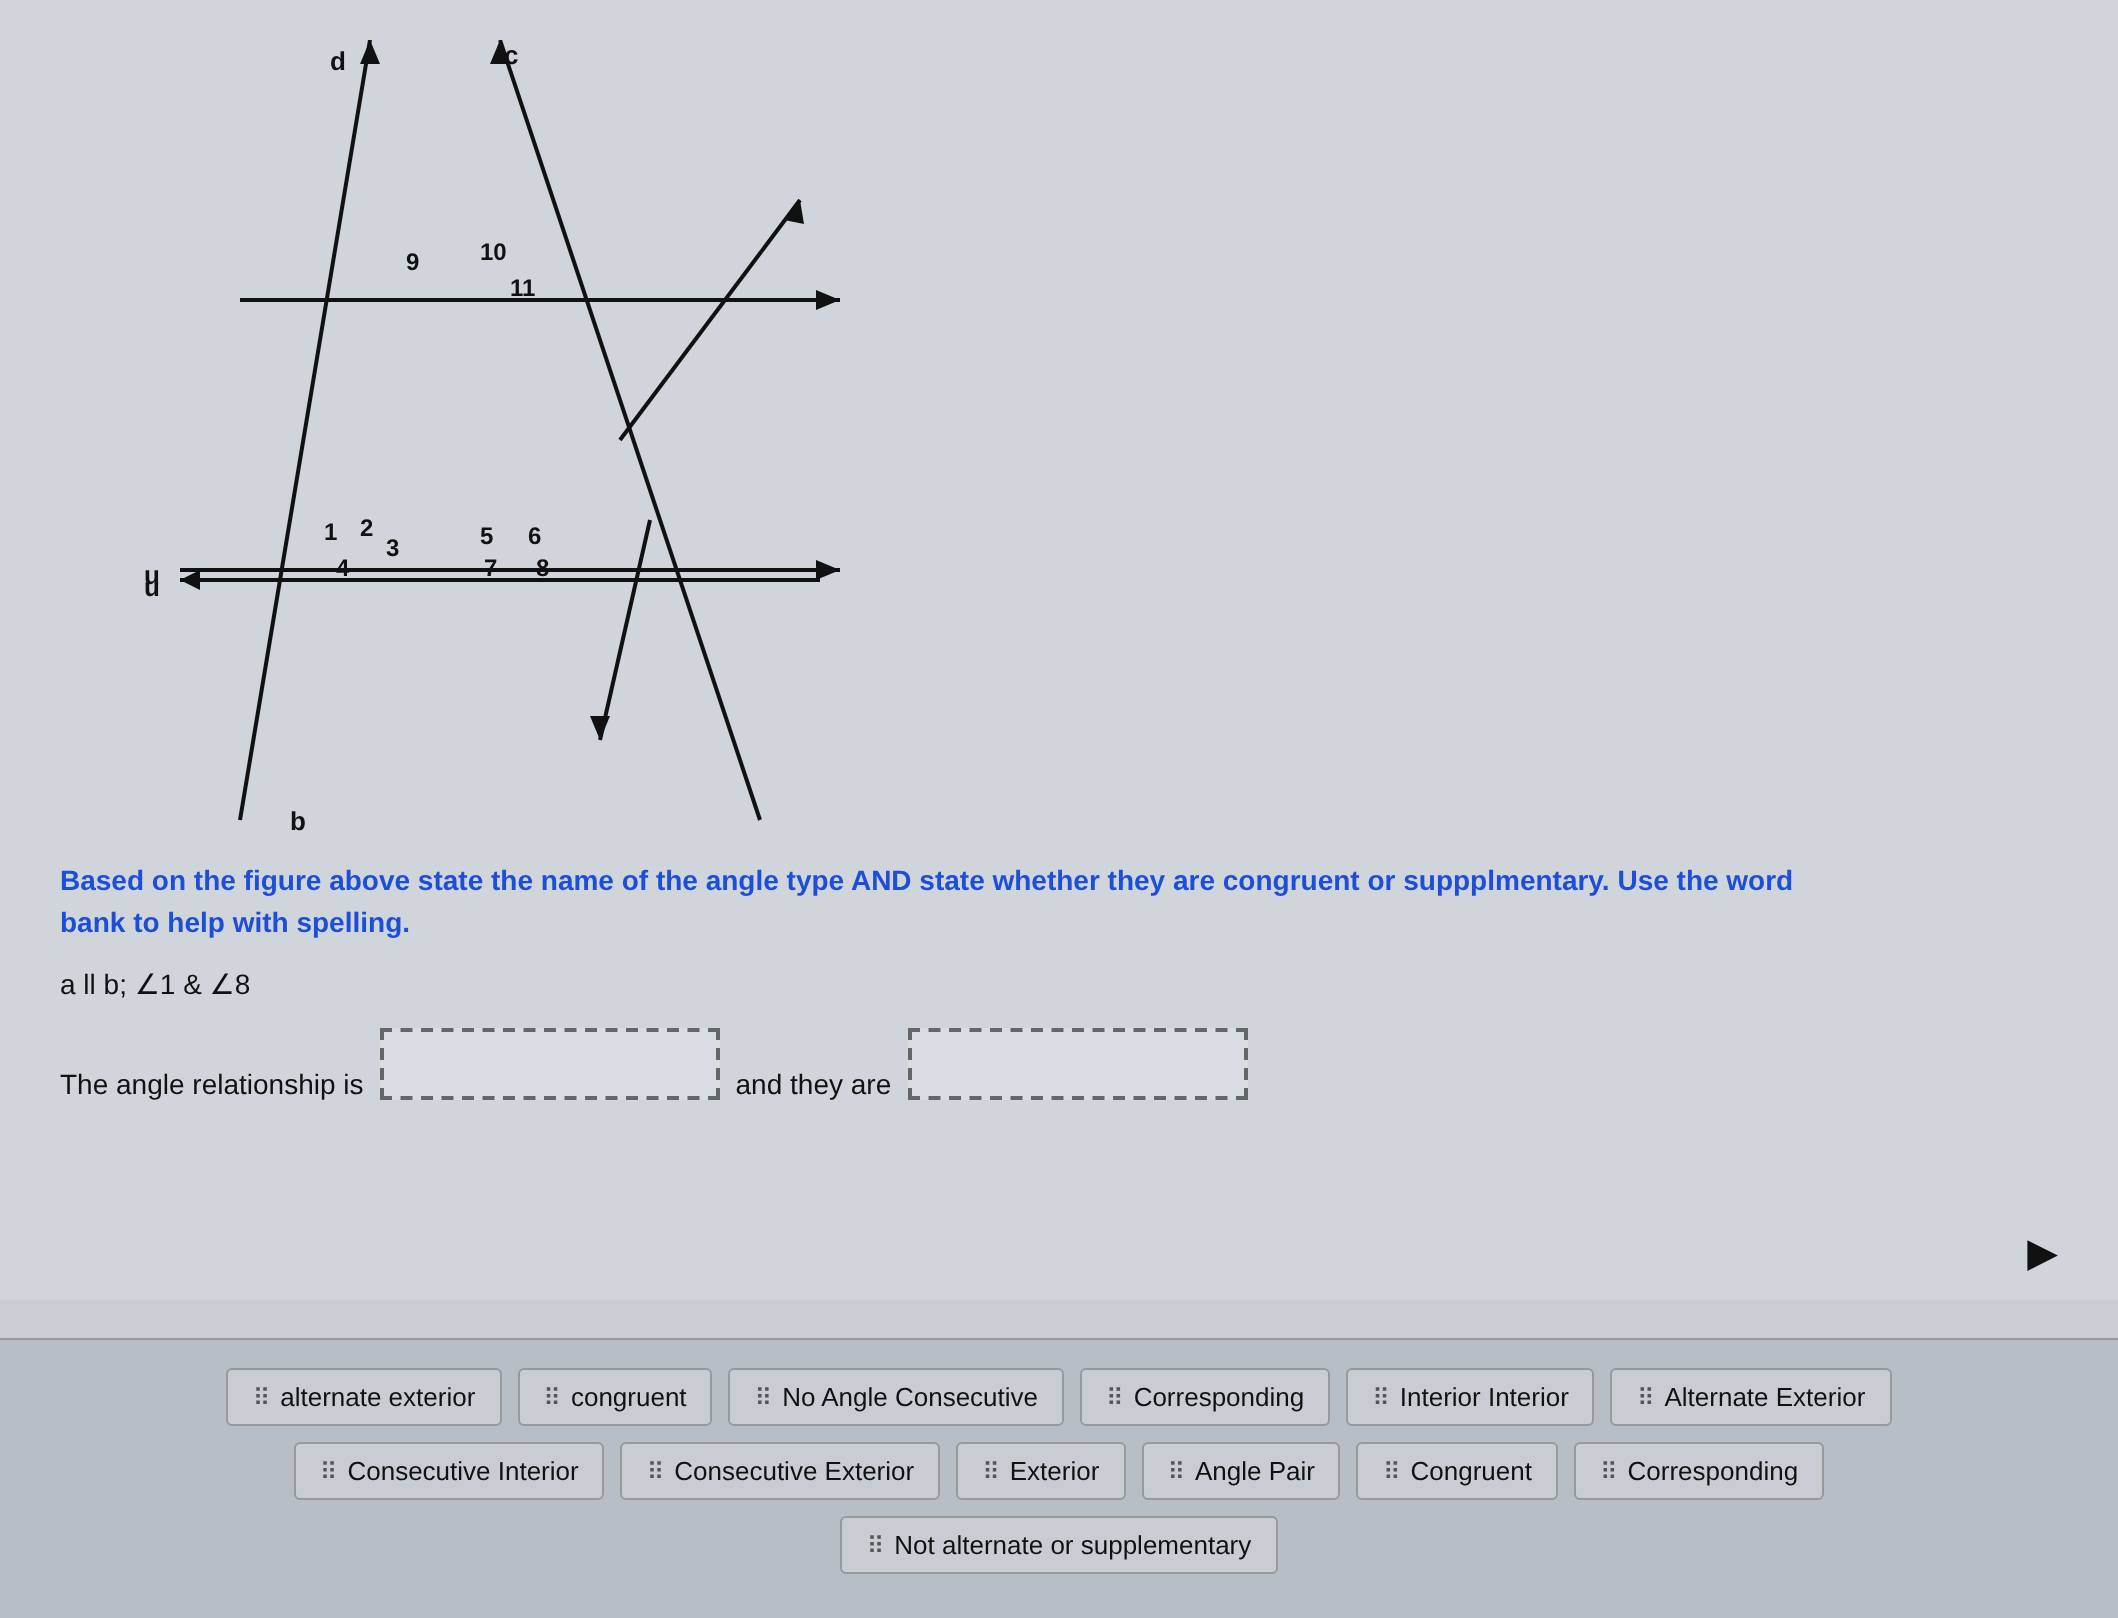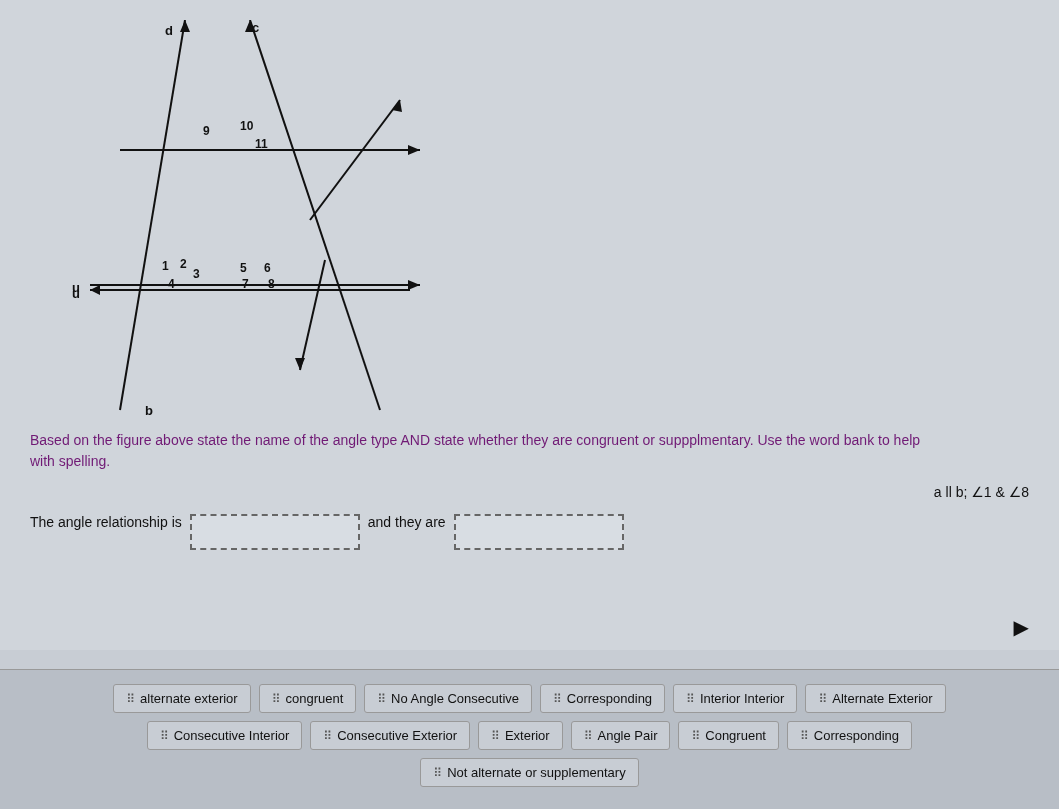--- a/index.html
+++ b/index.html
@@ -25,36 +25,36 @@
       margin-bottom: 10px;
     }
 
     .figure-canvas {
       position: absolute;
       top: 0; left: 0;
     }
 
     .instruction-text {
       font-size: 14px;
-      color: #701a75;
+      color: #1d4ed8;
       margin: 8px 0 12px 0;
       line-height: 1.5;
       max-width: 900px;
+      font-weight: bold;
     }
 
     .problem-label {
       font-size: 14px;
       color: #111;
       margin-bottom: 14px;
-      text-align: right;
     }
 
     .answer-row {
       display: flex;
-      align-items: flex-start;
+      align-items: flex-end;
       gap: 8px;
       margin-bottom: 20px;
       font-size: 14px;
       color: #111;
     }
 
     .answer-box {
       border: 2px dashed #666;
       background: #d8dde3;
       width: 170px;

